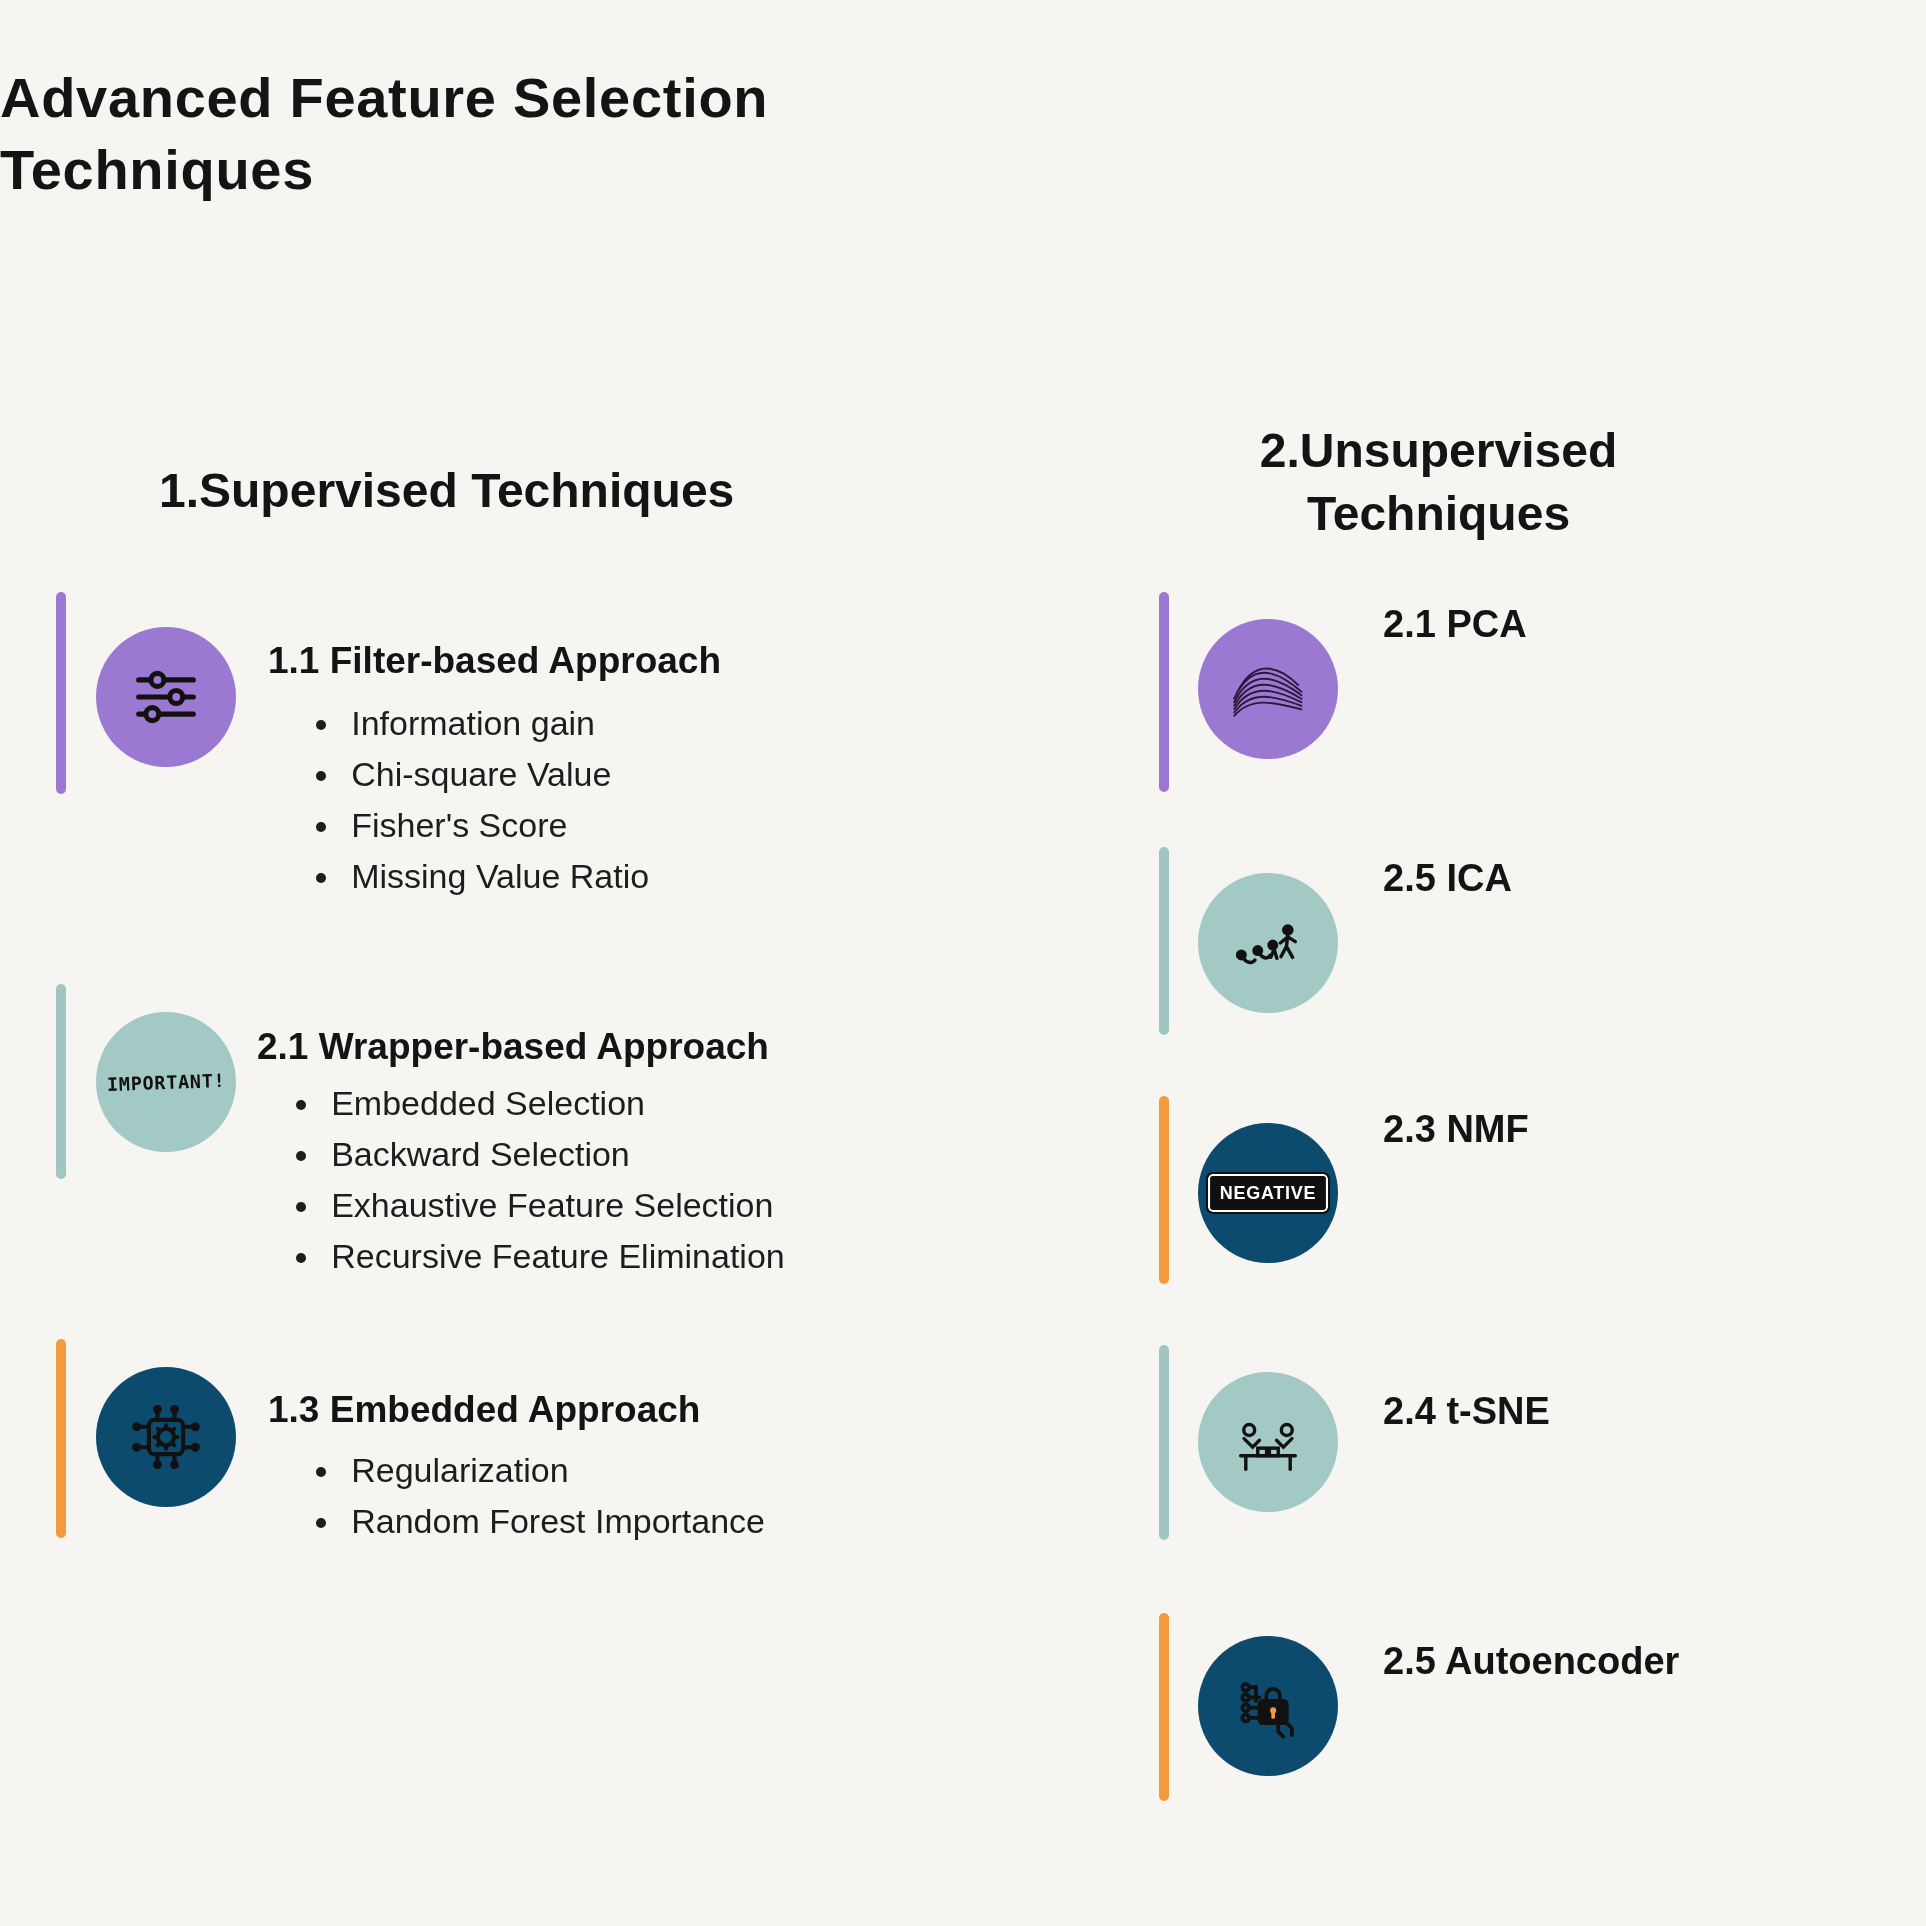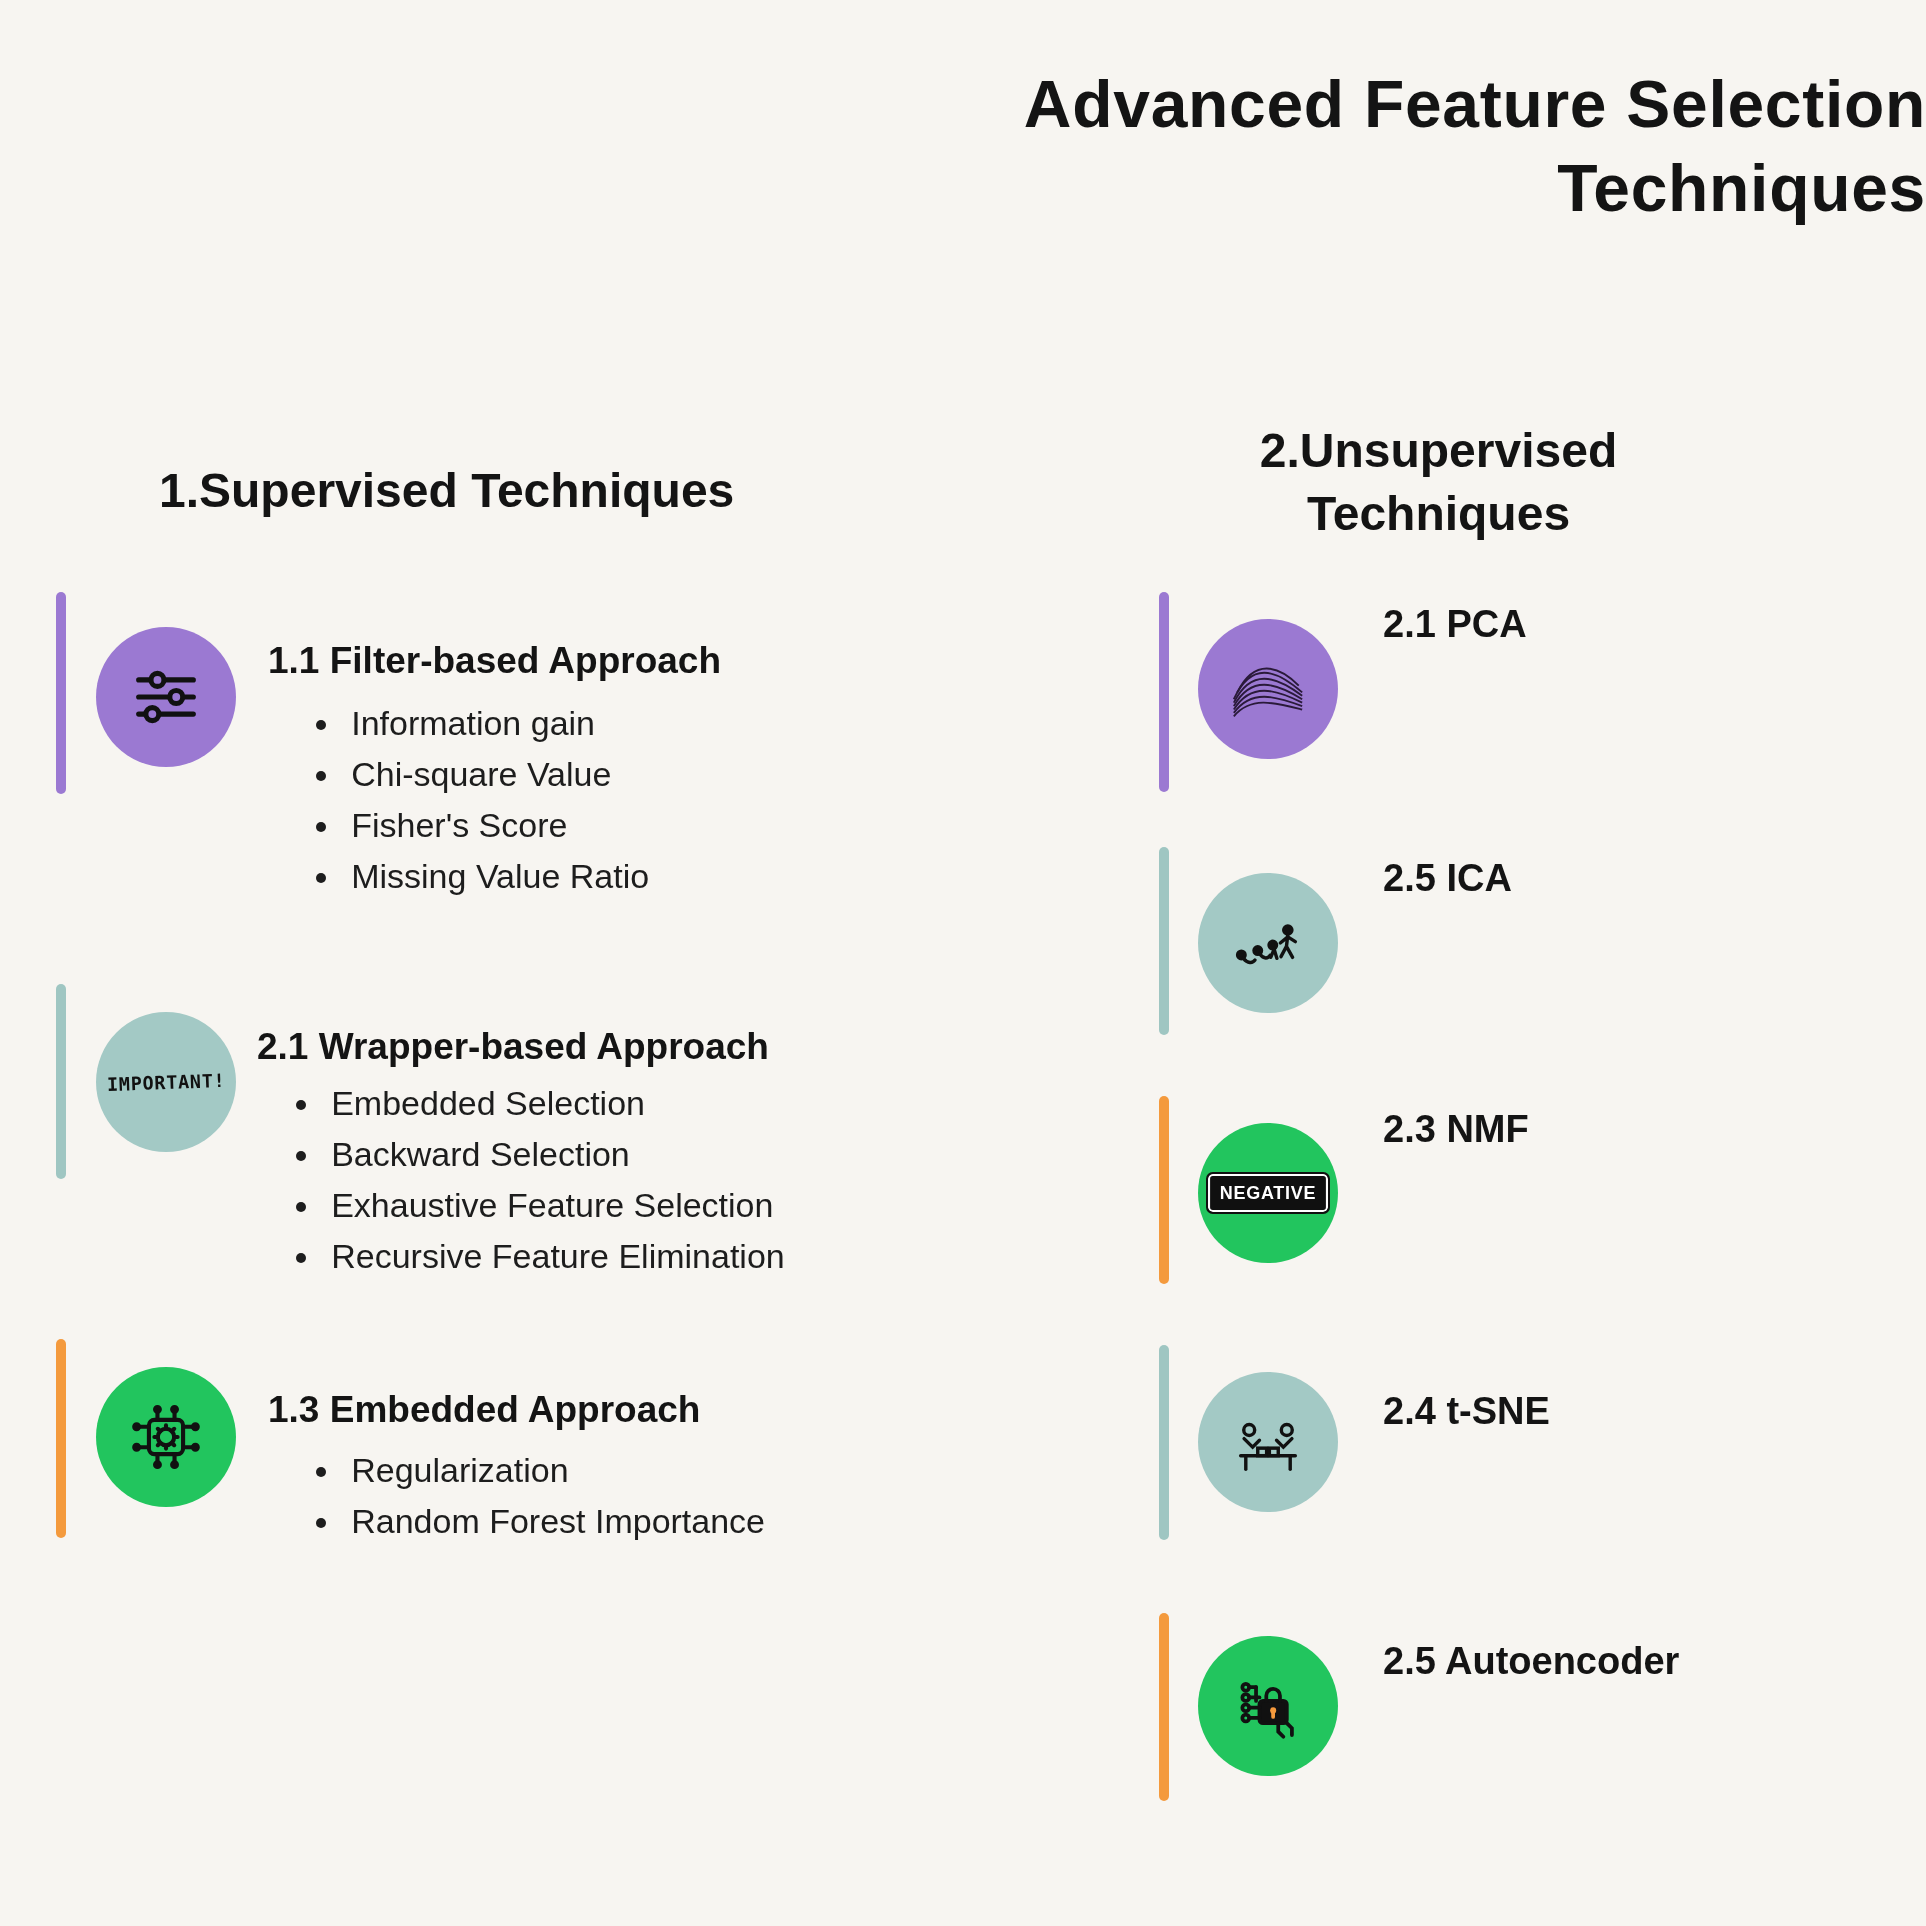--- a/index.html
+++ b/index.html
@@ -9,21 +9,21 @@
     font-family:"Liberation Sans","DejaVu Sans",sans-serif;
     color:#141414;
     position:relative;
     overflow:hidden;
   }
   .page{position:absolute;inset:0;}
 
   
   .title{
     position:absolute;top:62px;left:0;width:100%;
-    text-align:right;font-weight:800;font-size:66px;line-height:1.28;
+    text-align:left;font-weight:800;font-size:56px;line-height:1.28;
     letter-spacing:0.7px;color:#141414;
   }
 
   
   .col-heading{
     position:absolute;font-weight:800;font-size:48px;line-height:1.32;color:#141414;
   }
   .left-heading{top:419px;left:159px;}
   .right-heading{top:419px;left:1137px;width:603px;text-align:center;}
 
@@ -33,21 +33,21 @@
   .bar.teal{background:#9fc6c2;}
   .bar.orange{background:#f49a3d;}
 
   
   .circle{
     position:absolute;width:140px;height:140px;border-radius:50%;
     display:flex;align-items:center;justify-content:center;
   }
   .circle.purple{background:#9b79d2;}
   .circle.teal{background:#a3c9c5;}
-  .circle.orange{background:#22c55e;align-items:center;}
+  .circle.orange{background:#0c4a6e;align-items:center;}
   .circle svg{width:82px;height:82px;}
 
   
   .sec-heading{
     position:absolute;font-weight:800;font-size:37px;color:#141414;white-space:nowrap;
   }
   .bullets{
     position:absolute;margin:0;padding-left:42px;list-style:disc;
     font-size:34px;line-height:1.5;color:#1d1d1d;
   }

